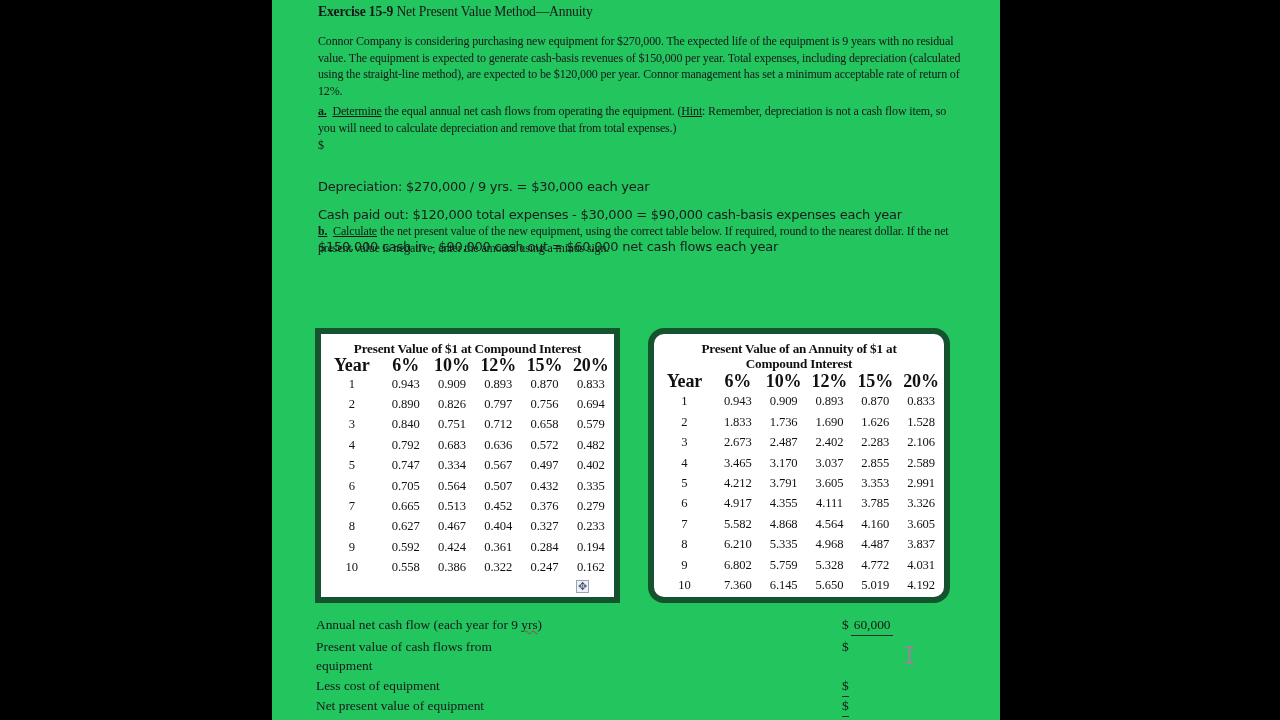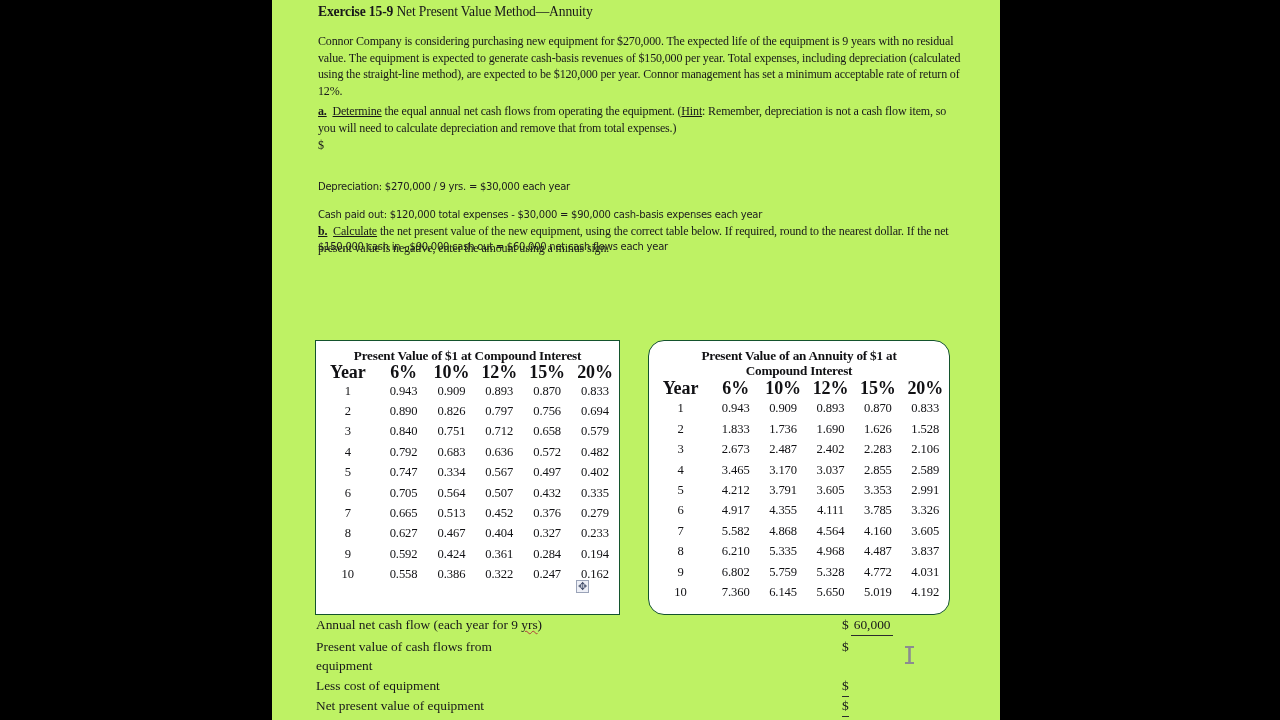--- a/index.html
+++ b/index.html
@@ -30,21 +30,21 @@
     position: absolute;
     left: 1000px; top: 0;
     width: 280px; height: 720px;
     background: #000000;
   }
   
   #page {
     position: absolute;
     left: 272px; top: 0;
     width: 728px; height: 720px;
-    background: #bef264;
+    background: #22c55e;
     overflow: hidden;
     text-decoration: underline;
   }
   .doc {
     position: absolute;
     left: 46px;
     top: 0;
     width: 646px;
   }
 
@@ -65,40 +65,40 @@
   .para { margin-top: 13px; }
   .para-b { margin-top: 4px; }
 
   .u { text-decoration: underline; }
   .bold { font-weight: bold; }
 
   
   .sans {
     font-family: "DejaVu Sans", sans-serif;
     color: #1b1b1e;
-    font-size: 10px;
+    font-size: 13px;
     line-height: 14px;
     letter-spacing: -0.25px;
   }
   .ann1 { position: absolute; left: 46px; top: 180px; }
   .ann2 { position: absolute; left: 46px; top: 208px; }
   .ann3 { position: absolute; left: 46px; top: 240px; }
 
   
   .tables {
     position: absolute;
     left: 43px;
     top: 328px;
     width: 650px;
     height: 275px;
   }
   .pv-table {
     position: absolute;
-    top: 12px;
-    border: 1px solid #14532d;
+    top: 0;
+    border: 6px solid #14532d;
     background: #ffffff;
     box-sizing: border-box;
     font-family: "Liberation Serif", serif;
     color: #111114;
   }
   #table-pv1 { left: 0px;   width: 305px; height: 275px; }
   #table-pv2 { left: 333px; width: 302px; height: 275px; border-radius: 16px; }
 
   .tbl-title {
     text-align: center;

